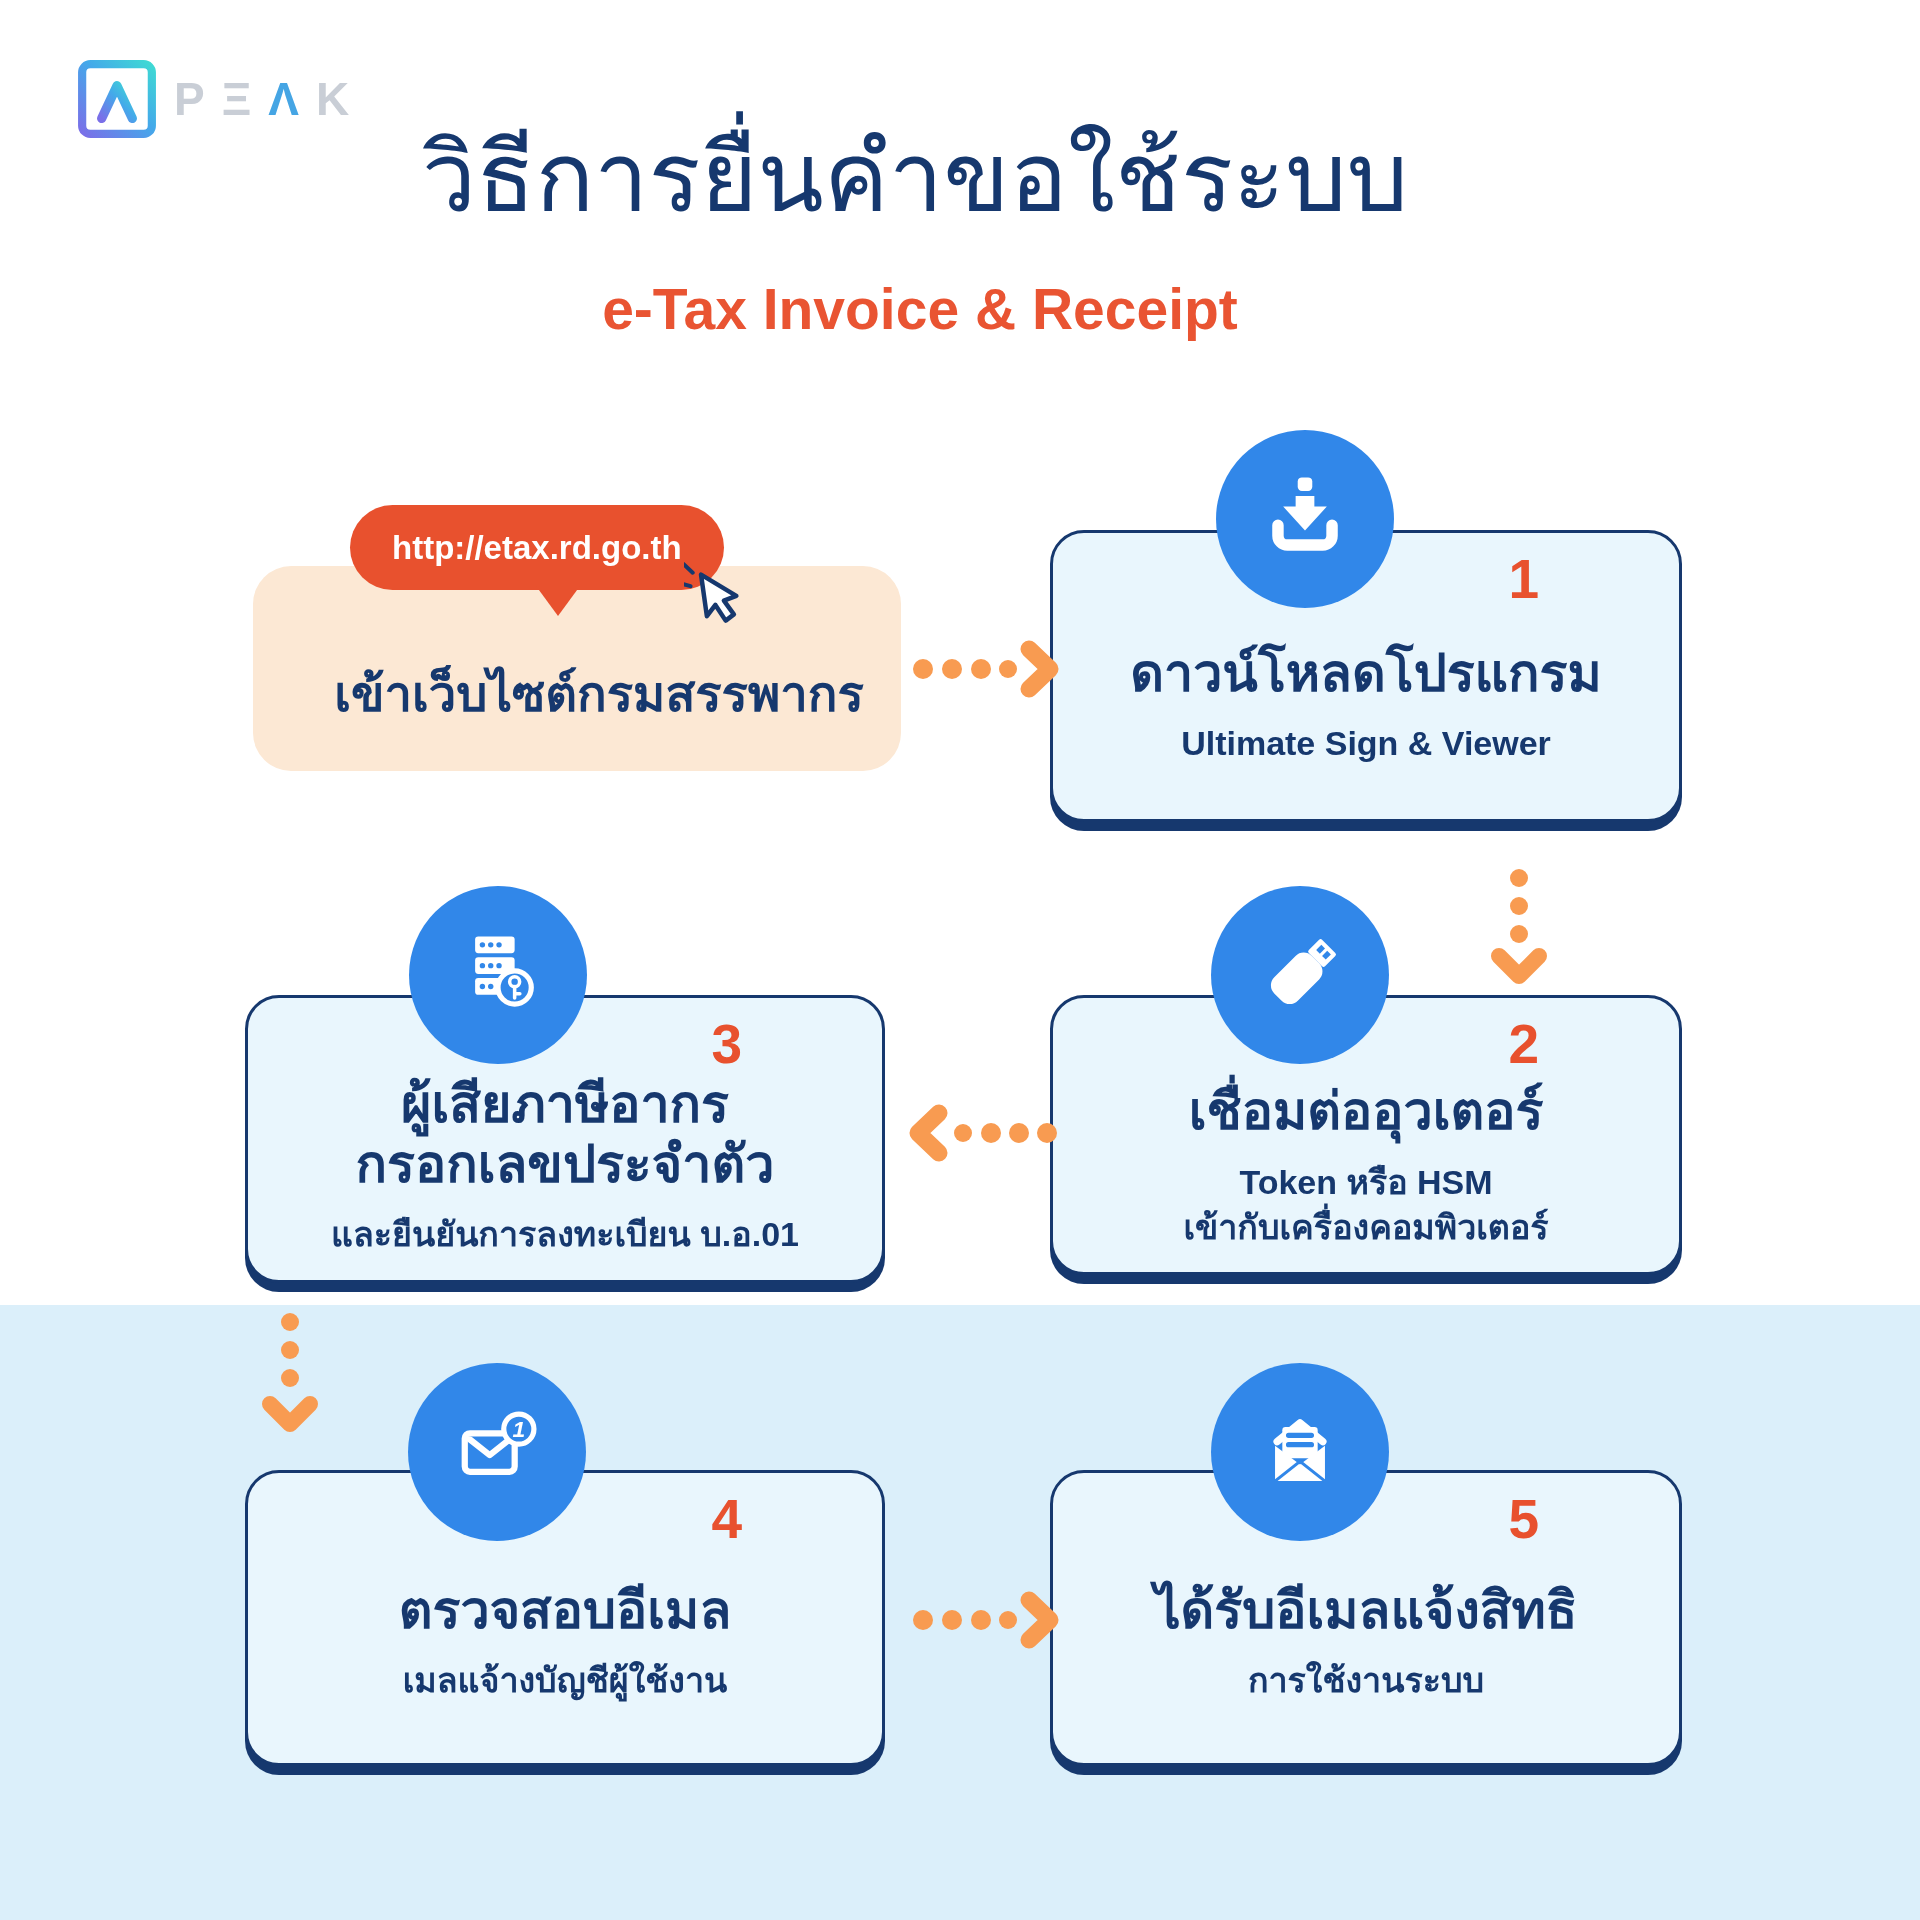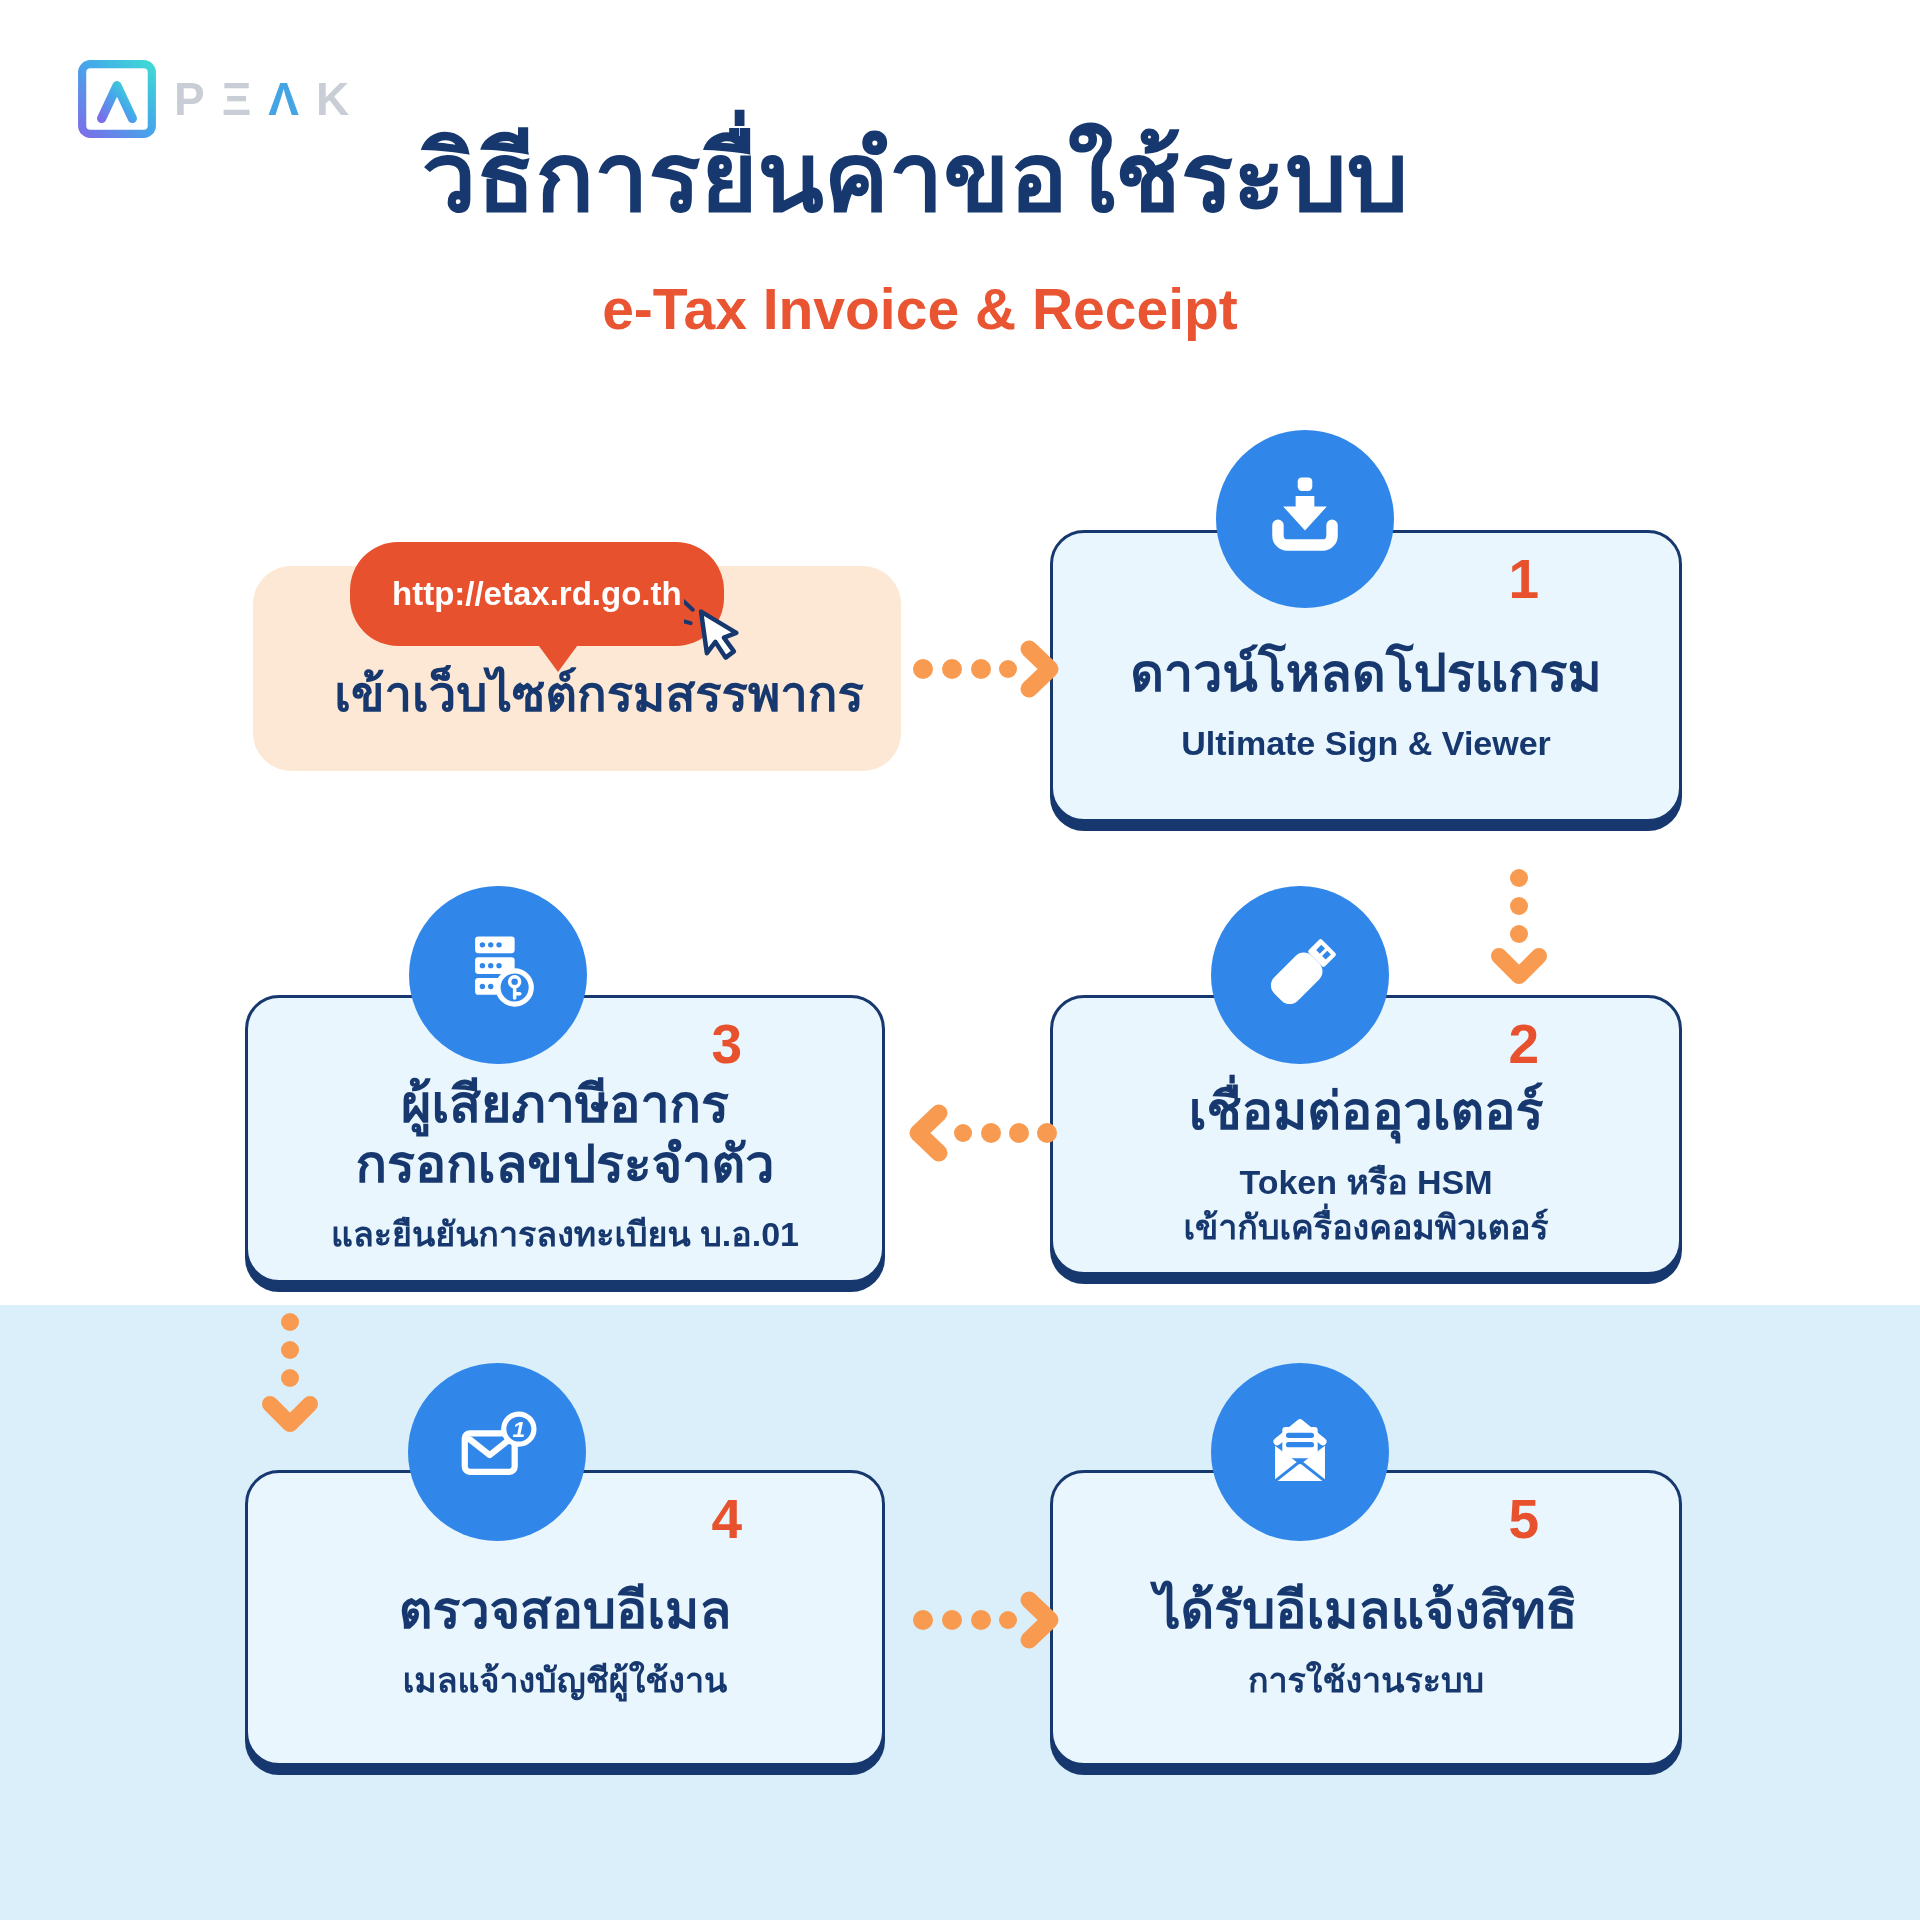--- a/index.html
+++ b/index.html
@@ -9,29 +9,29 @@
   }
   .strip{position:absolute;left:0;top:1305px;width:1920px;height:615px;background:#DBEFFA;}
 
   
   .logo{position:absolute;left:76px;top:58px;display:flex;align-items:center;gap:16px;}
   .logo-letters{font-size:46px;font-weight:600;letter-spacing:17px;color:#C9CED6;line-height:1;}
   .logo-letters .lambda{color:#45A5E4;}
 
   
   .main-title{position:absolute;left:0;top:122px;width:1830px;text-align:center;
-    color:#16386E;font-size:97px;font-weight:bold;line-height:1.15;}
+    color:#16386E;font-size:97px;font-weight:normal;line-height:1.15;}
   .main-subtitle{position:absolute;left:0;top:276px;width:1840px;text-align:center;
     color:#E95432;font-size:57px;font-weight:bold;}
 
   
   .peach-box{position:absolute;left:253px;top:566px;width:648px;height:205px;background:#FCE8D4;
     border-radius:38px;display:flex;align-items:flex-end;justify-content:center;padding-bottom:38px;box-sizing:border-box;padding-left:44px;}
   .peach-label{color:#16386E;font-size:49px;font-weight:bold;white-space:nowrap;}
-  .bubble{position:absolute;left:350px;top:542px;height:104px;padding:0 42px;background:#E8512E;
+  .bubble{position:absolute;left:350px;top:505px;height:85px;padding:0 42px;background:#E8512E;
     border-radius:48px;display:flex;align-items:center;z-index:2;}
   .bubble-text{color:#ffffff;font-size:33px;font-weight:bold;white-space:nowrap;}
   .bubble-tail{position:absolute;left:186px;bottom:-26px;width:0;height:0;
     border-left:22px solid transparent;border-right:22px solid transparent;border-top:30px solid #E8512E;}
   .cursor{position:absolute;right:-34px;top:50px;z-index:3;}
 
   
   .step-box{position:absolute;background:#E9F6FD;border:3px solid #16386E;border-radius:34px;
     box-shadow:0 9px 0 #16386E;display:flex;flex-direction:column;align-items:center;
     justify-content:center;text-align:center;box-sizing:border-box;z-index:1;}

